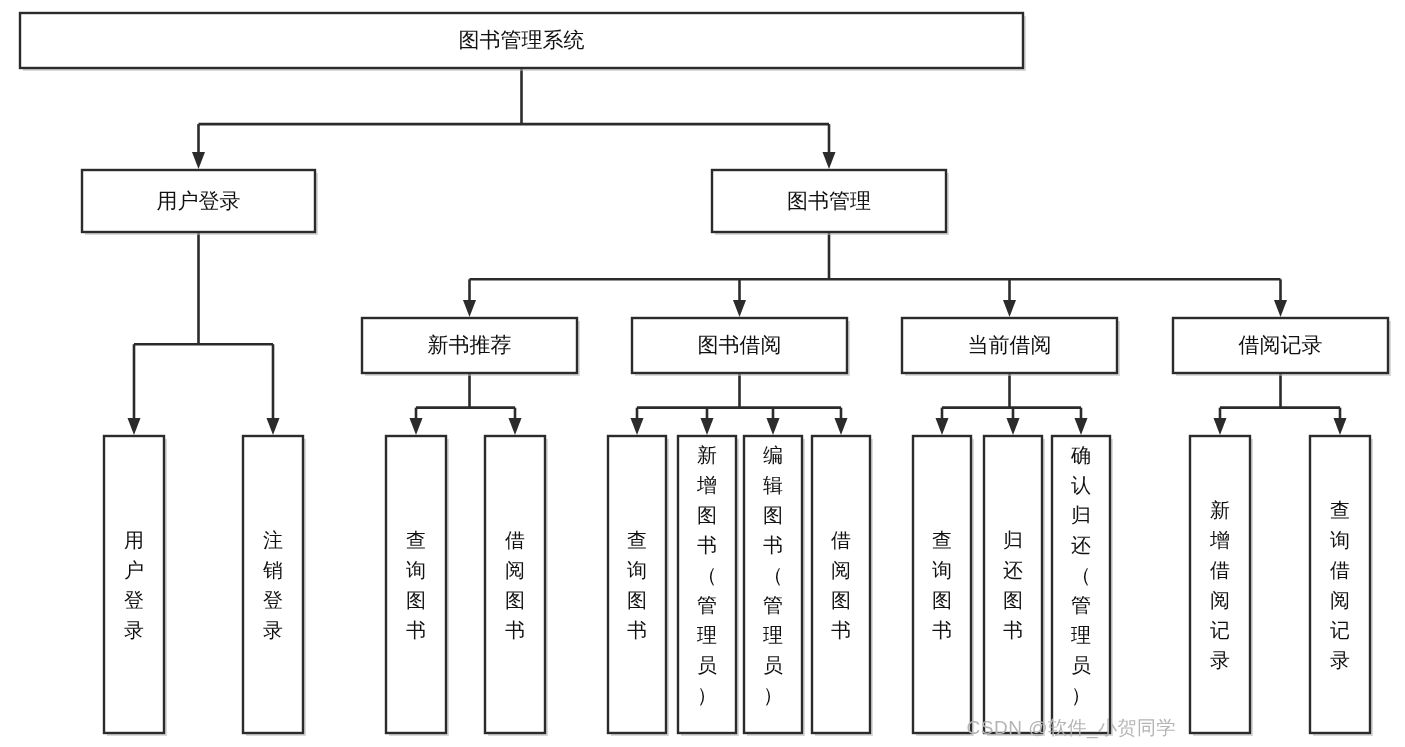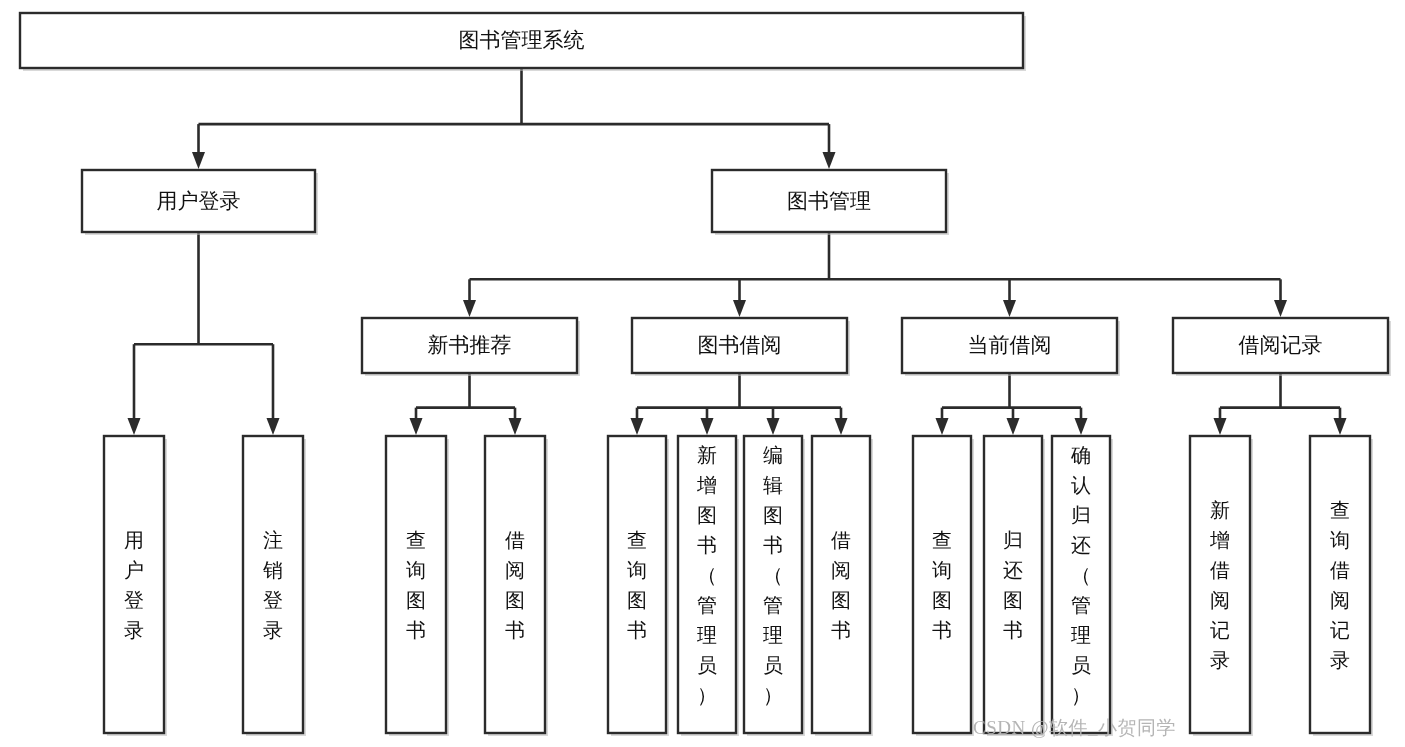--- a/index.html
+++ b/index.html
@@ -55,21 +55,21 @@
   .node-label-v {
     font-family: "Liberation Sans", "DejaVu Sans", sans-serif;
     font-size: 20px;
     fill: #111111;
     text-anchor: middle;
   }
   .watermark-text {
     position: absolute;
     right: 14px;
     bottom: 6px;
-    font-family: Liberation Serif, serif;
+    font-family: Liberation Sans, sans-serif;
     font-size: 19px;
     color: #b5b5b5;
     white-space: nowrap;
     pointer-events: none;
     letter-spacing: 0.5px;
   }
 </style>
 </head>
 <body>
 

